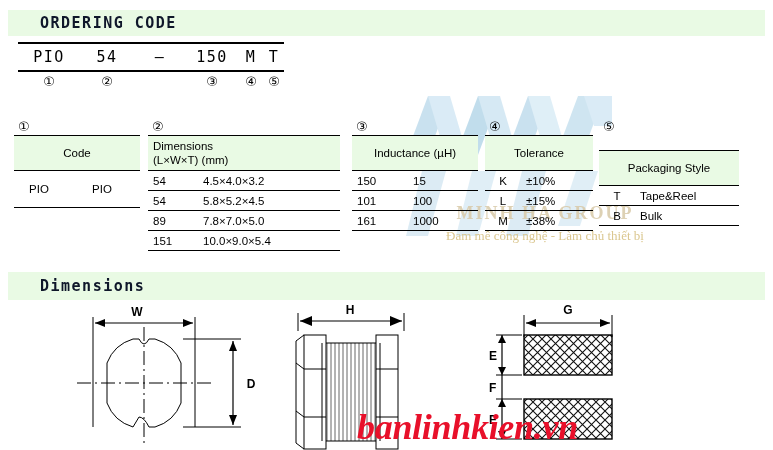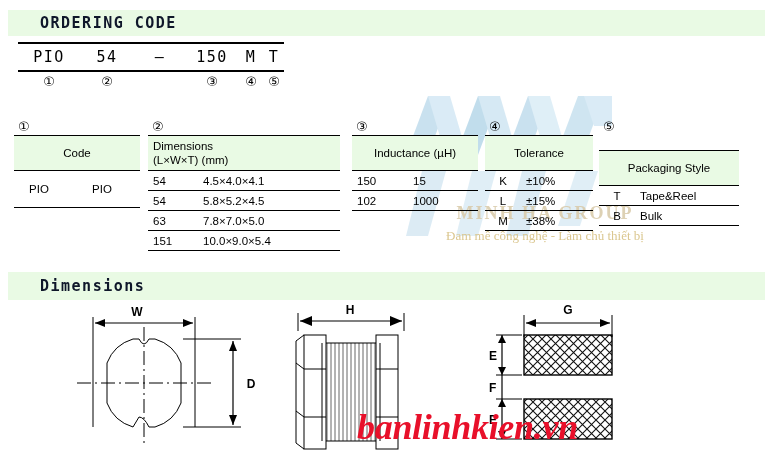--- a/index.html
+++ b/index.html
@@ -190,28 +190,28 @@
       <tr>
         <th colspan="2" class="lft" style="height:32px;line-height:14px;">
           <span>Dimensions</span><br>
           <span>(L×W×T) (mm)</span>
         </th>
       </tr>
     </thead>
     <tbody>
       <tr>
         <td class="lft" style="width:40px;">54</td>
-        <td class="lft vsep">4.5×4.0×4.1</td>
+        <td class="lft vsep">4.5×4.0×3.2</td>
       </tr>
       <tr>
         <td class="lft">54</td>
         <td class="lft vsep">5.8×5.2×4.5</td>
       </tr>
       <tr>
-        <td class="lft">63</td>
+        <td class="lft">89</td>
         <td class="lft vsep">7.8×7.0×5.0</td>
       </tr>
       <tr>
         <td class="lft">151</td>
         <td class="lft vsep">10.0×9.0×5.4</td>
       </tr>
     </tbody>
   </table>
 
   <table class="dtable" id="table-inductance" style="left:352px;top:135px;width:126px;">
@@ -219,21 +219,25 @@
       <tr>
         <th colspan="2" class="ctr" style="height:32px;">Inductance  (µH)</th>
       </tr>
     </thead>
     <tbody>
       <tr>
         <td class="lft" style="width:46px;">150</td>
         <td class="lft vsep">15</td>
       </tr>
       <tr>
-        <td class="lft">102</td>
+        <td class="lft">101</td>
+        <td class="lft vsep">100</td>
+      </tr>
+      <tr>
+        <td class="lft">161</td>
         <td class="lft vsep">1000</td>
       </tr>
     </tbody>
   </table>
 
   <table class="dtable" id="table-tolerance" style="left:485px;top:135px;width:108px;">
     <thead>
       <tr>
         <th colspan="2" class="ctr" style="height:32px;">Tolerance</th>
       </tr>

